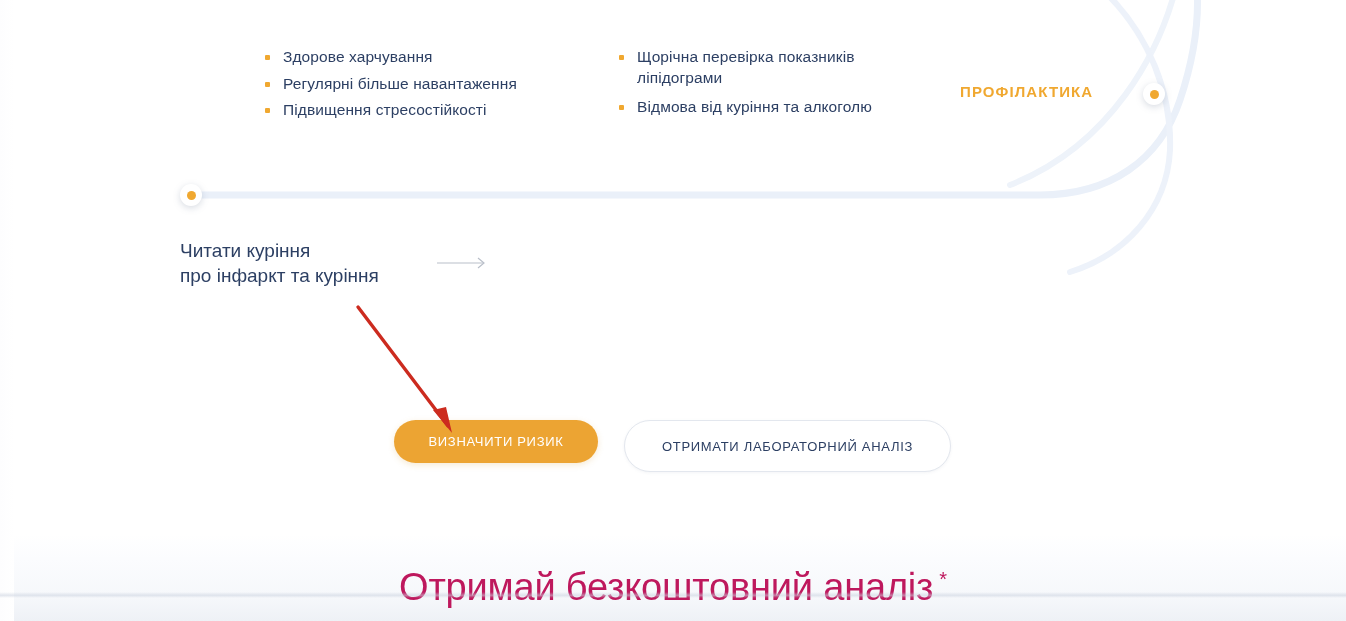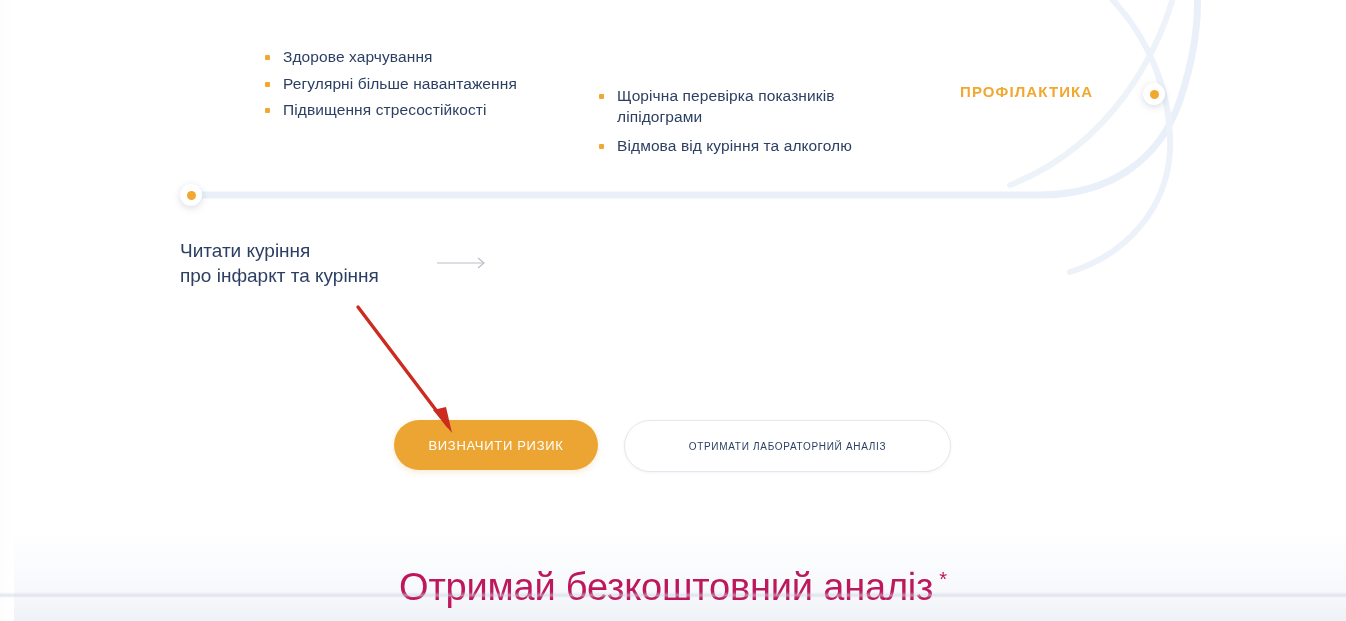--- a/index.html
+++ b/index.html
@@ -69,21 +69,21 @@
     line-height:20.5px;
     margin-bottom:6px;
     letter-spacing:0.1px;
   }
   .list li .bullet{
     position:absolute;left:3px;top:8px;
     width:5px;height:5px;border-radius:1px;
     background:#f0a830;
   }
   #list-left{left:262px;top:47px;width:330px;}
-  #list-right{left:596px;top:47px;width:300px;margin-top:39px;}
+  #list-right{left:616px;top:47px;width:300px;}
   #list-right li{margin-bottom:9px;}
 
   
   #prophylaxis-label{
     position:absolute;left:960px;top:83px;
     color:#f0a830;
     font-size:15px;
     font-weight:bold;
     letter-spacing:1.1px;
     white-space:nowrap;
@@ -104,35 +104,35 @@
 
   
   .btn{
     position:absolute;
     display:flex;align-items:center;justify-content:center;
     cursor:pointer;
     box-sizing:border-box;
     white-space:nowrap;
   }
   #btn-primary{
-    left:394px;top:420px;width:204px;height:50px;
+    left:394px;top:420px;width:204px;height:43px;
     border-radius:25px;
     background:#eca433;
     color:#ffffff;
     font-size:13px;
     letter-spacing:0.7px;
     border:none;
     box-shadow:0 2px 6px rgba(215,160,60,0.22);
   }
   #btn-secondary{
     left:624px;top:420px;width:327px;height:52px;
     border-radius:26px;
     background:#ffffff;
     color:#2c3f63;
-    font-size:10px;
+    font-size:13px;
     letter-spacing:0.7px;
     border:1px solid #e3e7ee;
     box-shadow:0 1px 3px rgba(140,150,170,0.10);
   }
 
   
   #free-analysis-heading{
     position:absolute;left:0;top:566px;width:1346px;
     text-align:center;
     color:#be185d;

